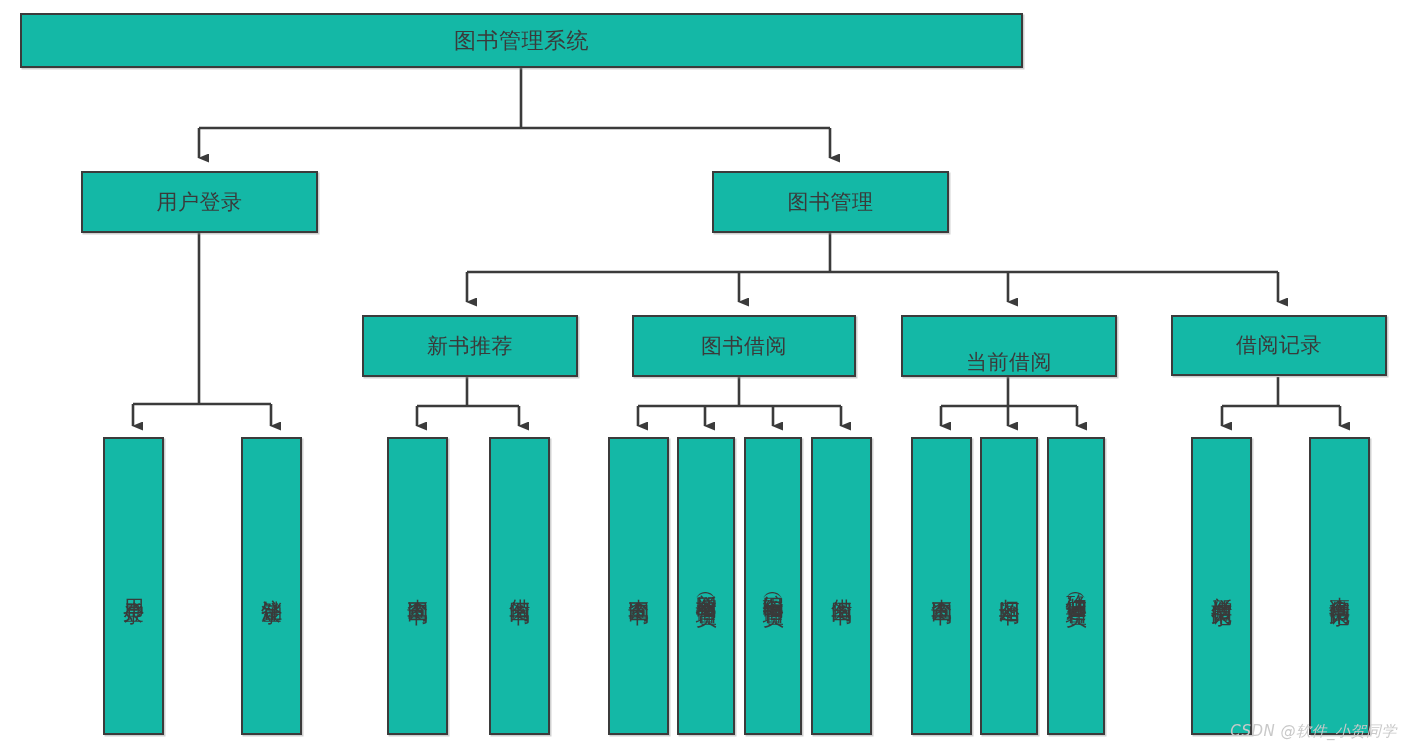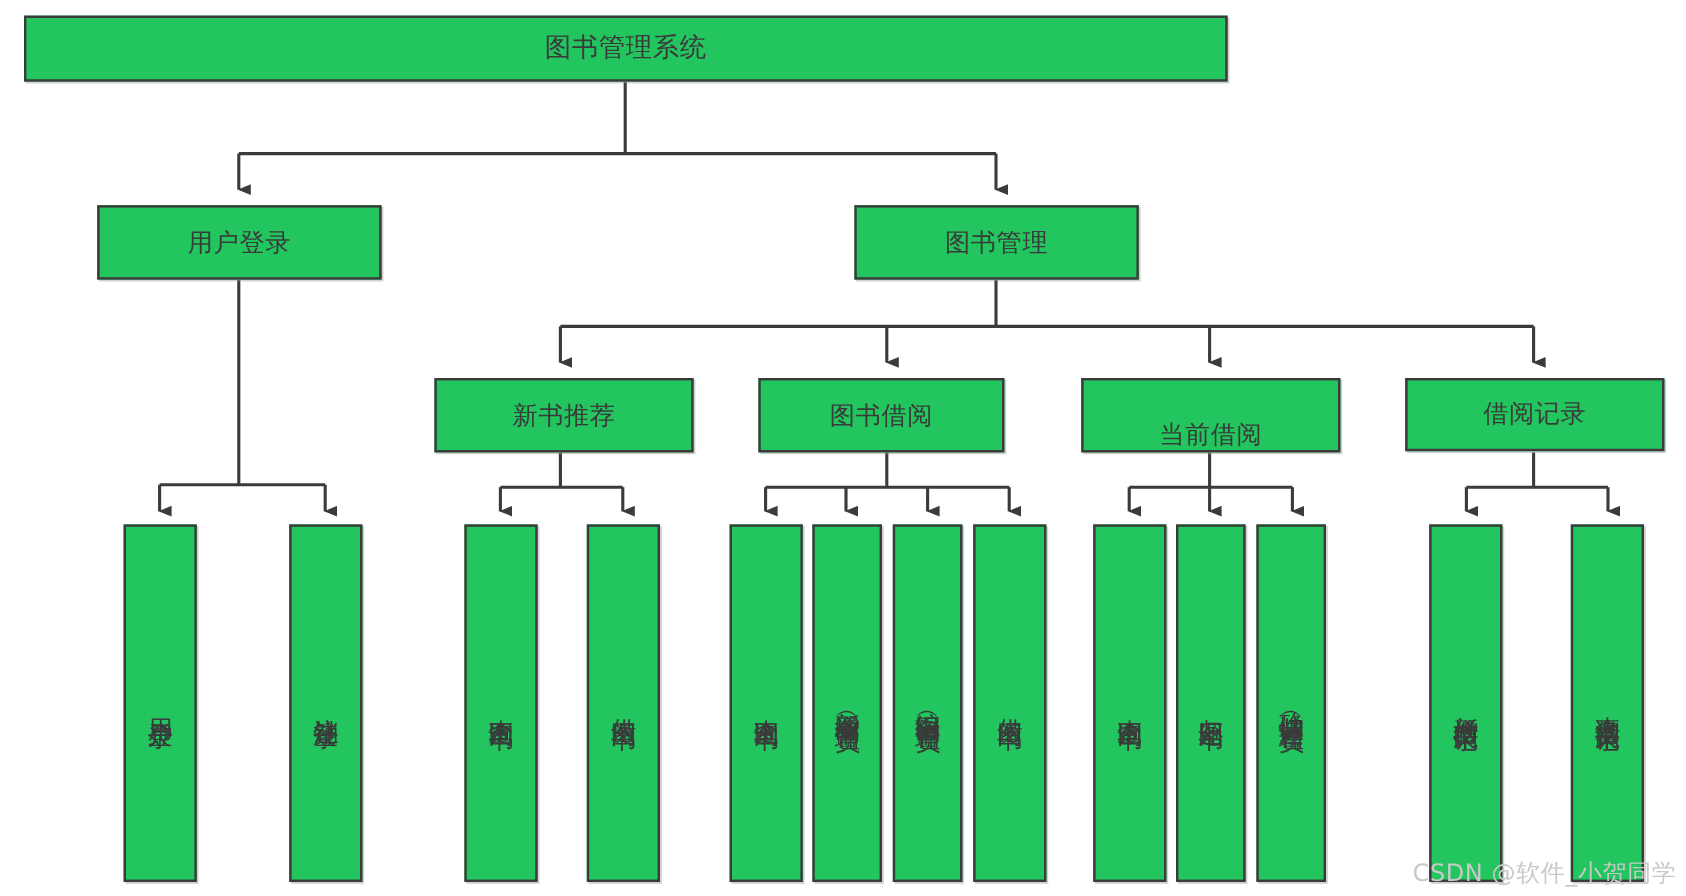--- a/index.html
+++ b/index.html
@@ -25,21 +25,21 @@
     position: absolute;
     left: 0;
     top: 0;
     width: 1405px;
     height: 747px;
     pointer-events: none;
   }
   .node {
     position: absolute;
     box-sizing: border-box;
-    background: #22c55e;
+    background: #14b8a6;
     border: 2.5px solid #3b3b3b;
     display: flex;
     align-items: center;
     justify-content: center;
     box-shadow: 1.5px 1.5px 0 rgba(150,150,150,0.45);
   }
   .node-label {
     color: #3a3a3a;
     font-size: 21px;
     line-height: 1.18;
@@ -54,24 +54,25 @@
     line-height: 1.25;
     letter-spacing: 2px;
     max-height: 100%;
   }
   .node.root .node-label { font-size: 22px; }
   .watermark {
     position: absolute;
     right: 8px;
     bottom: 6px;
     color: #c9c9c9;
-    font-size: 20px;
+    font-size: 15px;
     letter-spacing: 0.5px;
     white-space: nowrap;
     user-select: none;
+    font-style: italic;
   }
 </style>
 </head>
 <body>
 
 <div id="diagram-root">
 
   <svg class="connectors" viewBox="0 0 1405 747" xmlns="http://www.w3.org/2000/svg">
     <defs>
       <marker id="arrowhead" markerWidth="9" markerHeight="11" refX="4.5" refY="10" orient="auto" markerUnits="userSpaceOnUse">
@@ -131,21 +132,21 @@
   <div class="node" style="left:81px; top:171px; width:237px; height:62px;">
     <span class="node-label">用户登录</span>
   </div>
   <div class="node" style="left:362px; top:315px; width:216px; height:62px;">
     <span class="node-label">新书推荐</span>
   </div>
 
   <div class="node" style="left:712px; top:171px; width:237px; height:62px;">
     <span class="node-label">图书管理</span>
   </div>
-  <div class="node" style="left:632px; top:315px; width:205px; height:62px;">
+  <div class="node" style="left:632px; top:315px; width:224px; height:62px;">
     <span class="node-label">图书借阅</span>
   </div>
   <div class="node" style="left:901px; top:315px; width:216px; height:62px;align-items:flex-end;">
     <span class="node-label">当前借阅</span>
   </div>
   <div class="node" style="left:1171px; top:315px; width:216px; height:61px;">
     <span class="node-label">借阅记录</span>
   </div>
 
   <div class="node vertical" style="left:103px; top:437px; width:61px; height:298px;">

